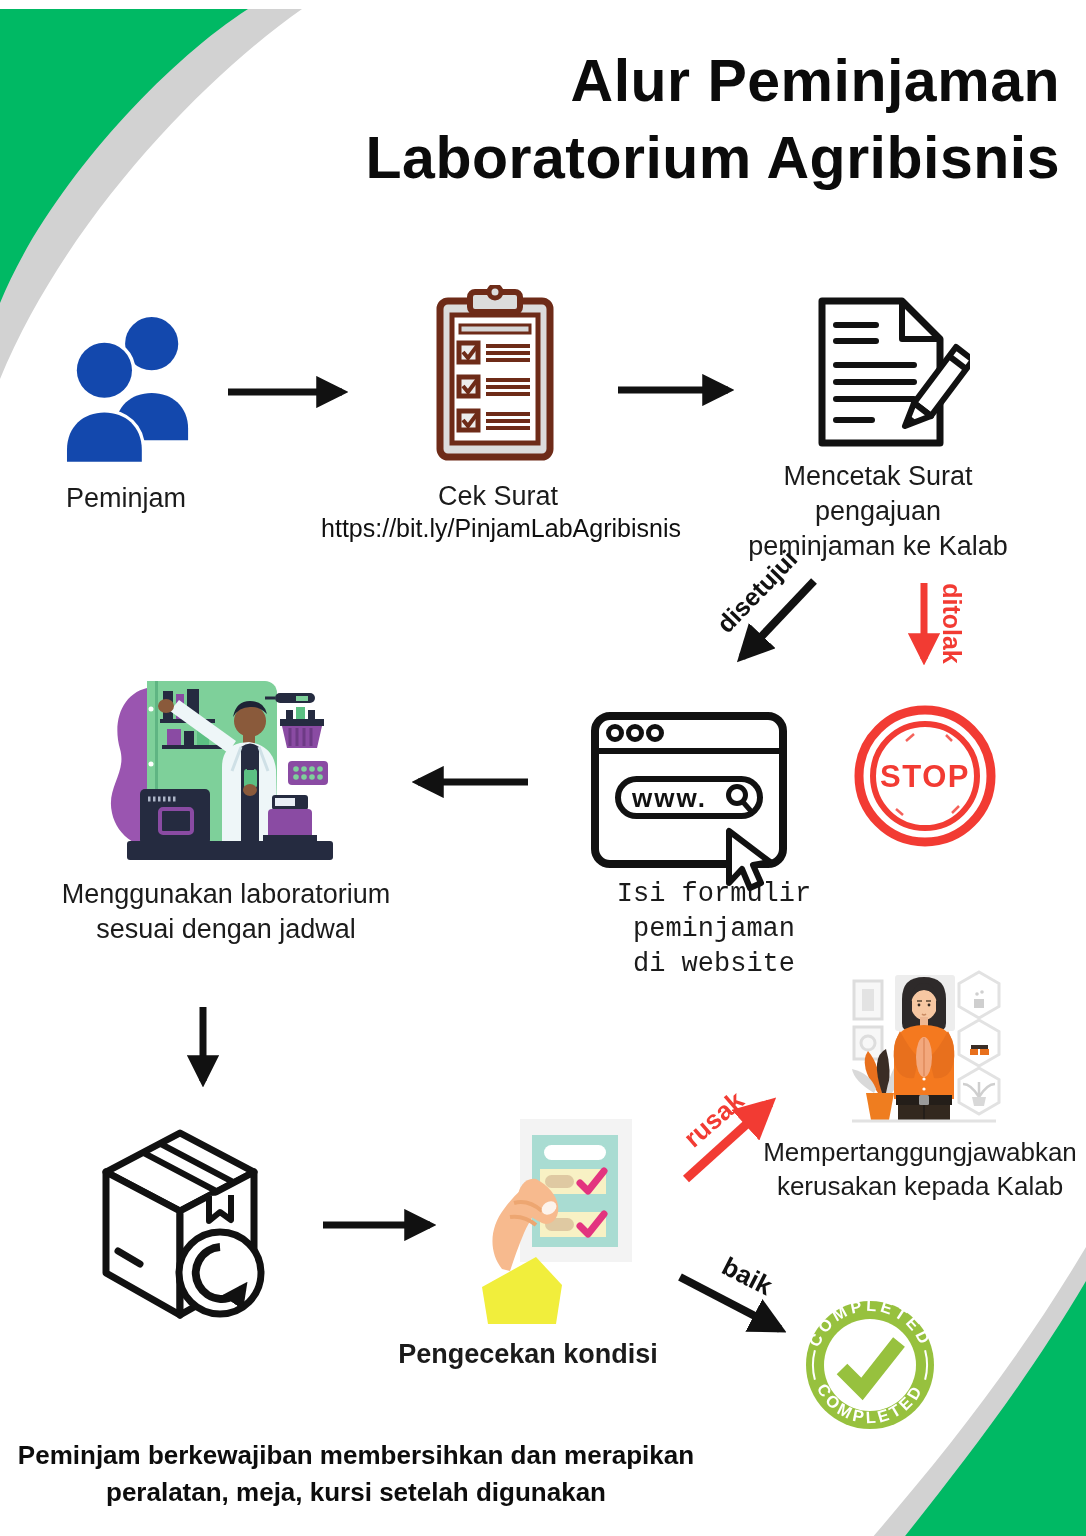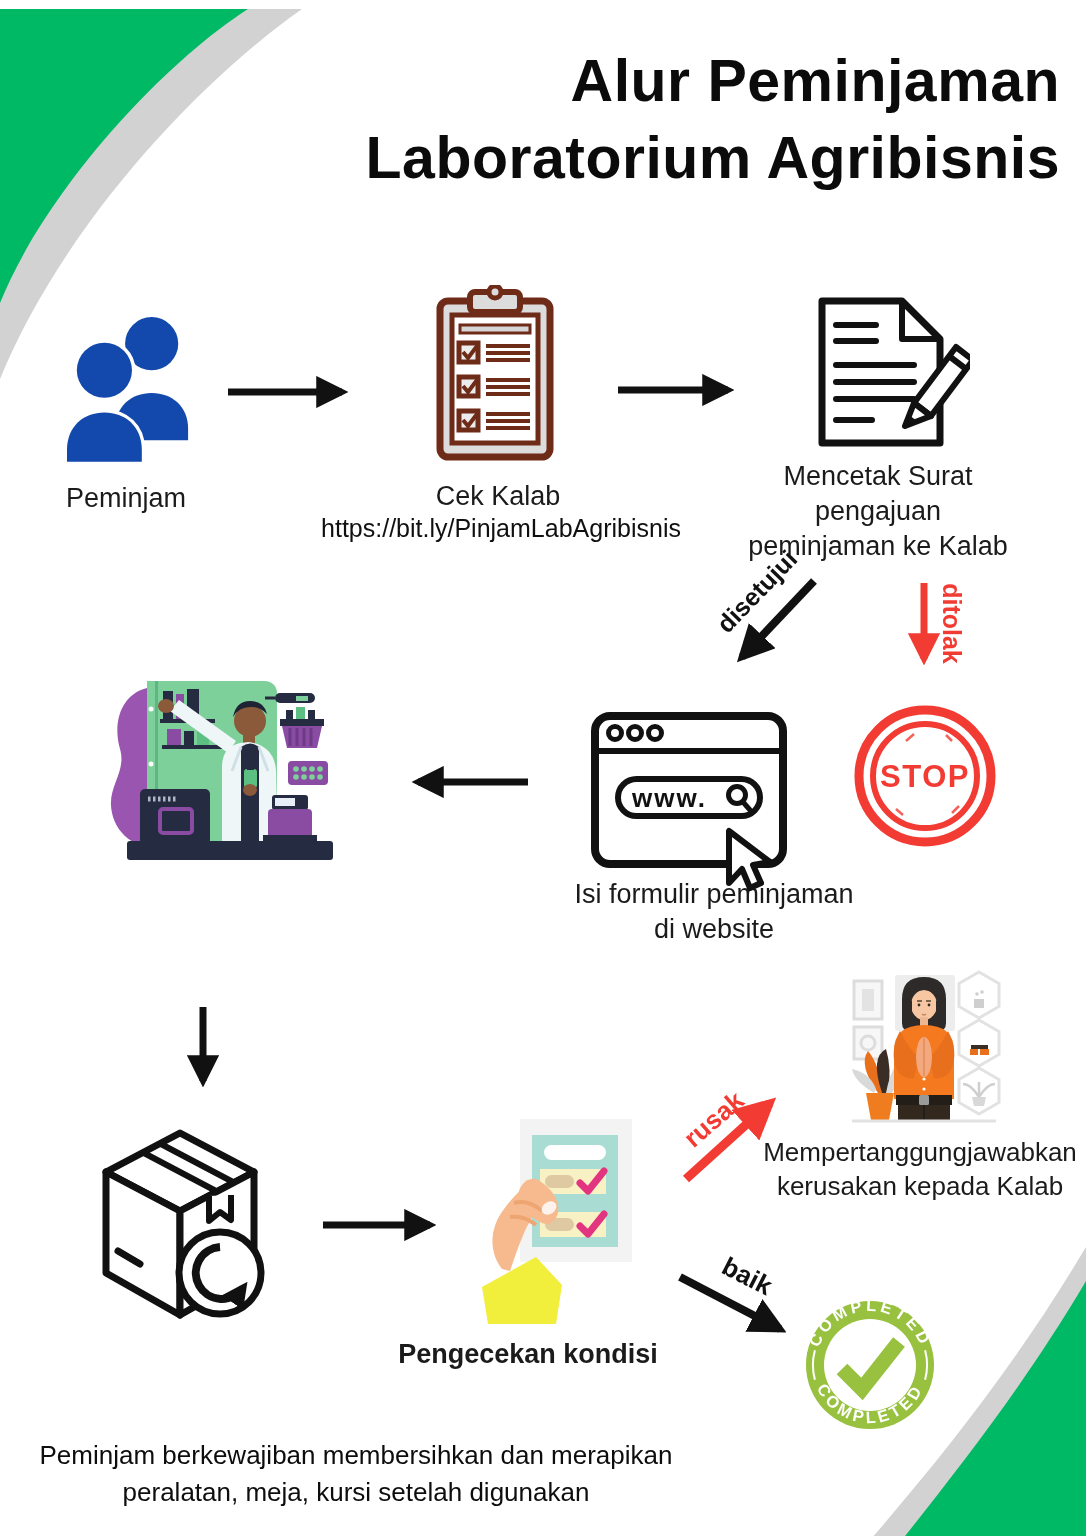--- a/index.html
+++ b/index.html
@@ -17,21 +17,21 @@
   .step-label{
     position:absolute;text-align:center;font-size:27px;line-height:35px;color:#1b1b1b;
   }
   .bold-url{position:absolute;text-align:center;font-size:25px;font-weight:normal;color:#101010;}
   .branch-label{
     position:absolute;text-align:center;font-weight:bold;font-size:25px;color:#111;
   }
   .branch-label.red{color:#f23b33;}
   .footer{
     position:absolute;left:6px;top:1428px;width:700px;text-align:center;
-    font-size:26px;line-height:37px;font-weight:normal;color:#0d0d0d;
+    font-size:26px;line-height:37px;font-weight:bold;color:#0d0d0d;
   }
 </style>
 </head>
 <body>
 
 <div class="canvas">
 
   <svg class="abs" style="left:0;top:0;" width="1086" height="1536" viewBox="0 0 1086 1536">
     <path d="M0,0 L302,0 C205,68 66,210 0,370 Z" fill="#d2d2d2"></path>
     <path d="M0,0 L248,0 C158,58 44,185 0,294 Z" fill="#00b964"></path>
@@ -98,21 +98,21 @@
         <path d="M31,101 l5,6 l9,-12" fill="none" stroke-width="4"></path>
         <path d="M54,95 h44 M54,102 h44 M54,109 h44" stroke-width="4"></path>
       </g>
       <g>
         <rect x="27" y="126" width="19" height="19" fill="#ececec" stroke-width="5"></rect>
         <path d="M31,135 l5,6 l9,-12" fill="none" stroke-width="4"></path>
         <path d="M54,129 h44 M54,136 h44 M54,143 h44" stroke-width="4"></path>
       </g>
     </g>
   </svg>
-  <div class="step-label" style="left:398px;top:470px;width:200px;">Cek Kalab</div>
+  <div class="step-label" style="left:398px;top:470px;width:200px;">Cek Surat</div>
   <div class="bold-url" style="left:281px;top:505px;width:440px;">https://bit.ly/PinjamLabAgribisnis</div>
 
   <svg class="abs" style="left:810px;top:284px;z-index:3;" width="160" height="158" viewBox="0 0 160 158">
     <path d="M12,8 H92 L130,46 V150 H12 Z" fill="#fff" stroke="#111" stroke-width="7" stroke-linejoin="round"></path>
     <path d="M92,8 L92,46 L130,46" fill="none" stroke="#111" stroke-width="6" stroke-linejoin="round"></path>
     <g stroke="#111" stroke-width="6" stroke-linecap="round">
       <path d="M26,32 H66"></path>
         <path d="M26,48 H66"></path>
       <path d="M26,72 H104"></path>
         <path d="M26,89 H104"></path>
@@ -192,36 +192,40 @@
       <rect x="168" y="140" width="44" height="30" rx="4" fill="#8a4ba3"></rect>
       <rect x="163" y="166" width="54" height="7" fill="#252b40"></rect>
     </g>
     <g>
       <rect x="40" y="120" width="70" height="56" rx="5" fill="#252b40"></rect>
       <rect x="60" y="140" width="32" height="24" rx="3" fill="none" stroke="#8a4ba3" stroke-width="4"></rect>
       <path d="M48,130 h30" stroke="#aeb6c8" stroke-width="5" stroke-dasharray="2.5,2.5"></path>
     </g>
     <rect x="27" y="172" width="206" height="19" rx="3" fill="#252b40"></rect>
   </svg>
+  <div class="step-label" style="left:46px;top:868px;width:360px;">
+    <div>Menggunakan laboratorium</div>
+    <div>sesuai dengan jadwal</div>
+  </div>
 
   <svg class="abs" style="left:590px;top:702px;z-index:3;" width="205" height="180" viewBox="0 0 205 180">
     <rect x="5" y="5" width="188" height="148" rx="15" fill="#fff" stroke="#111" stroke-width="8"></rect>
     <path d="M6,40 H192" stroke="#111" stroke-width="6"></path>
     <g fill="none" stroke="#111" stroke-width="5">
       <circle cx="25" cy="22" r="6.5"></circle>
         <circle cx="45" cy="22" r="6.5"></circle>
         <circle cx="65" cy="22" r="6.5"></circle>
     </g>
     <rect x="28" y="68" width="142" height="37" rx="18.5" fill="#fff" stroke="#111" stroke-width="6"></rect>
     <text x="42" y="96" font-family="Liberation Sans, sans-serif" font-size="26" font-weight="bold" letter-spacing="2" fill="#111">www.</text>
     <circle cx="147" cy="84" r="8.5" fill="none" stroke="#111" stroke-width="5"></circle>
     <path d="M153,91 L160,99" stroke="#111" stroke-width="5" stroke-linecap="round"></path>
     <path d="M139,120 l0,52 l13,-14 l8,19 l11,-5 l-8,-18 l17,-3 z" fill="#fff" stroke="#111" stroke-width="6" stroke-linejoin="round"></path>
   </svg>
-  <div class="step-label" style="left:534px;top:868px;width:360px;">
+  <div class="step-label" style="left:534px;top:868px;width:360px;font-family:Liberation Mono, monospace;">
     <div>Isi formulir peminjaman</div>
     <div>di website</div>
   </div>
 
   <svg class="abs" style="left:850px;top:692px;z-index:3;" width="150" height="150" viewBox="0 0 150 150">
     <circle cx="75" cy="75" r="66" fill="none" stroke="#f23b33" stroke-width="9"></circle>
     <circle cx="75" cy="75" r="52" fill="none" stroke="#f23b33" stroke-width="6"></circle>
     <g stroke="#f23b33" stroke-width="2.5" opacity=".8">
       <path d="M56,40 l8,-7"></path>
         <path d="M96,34 l6,6"></path>

